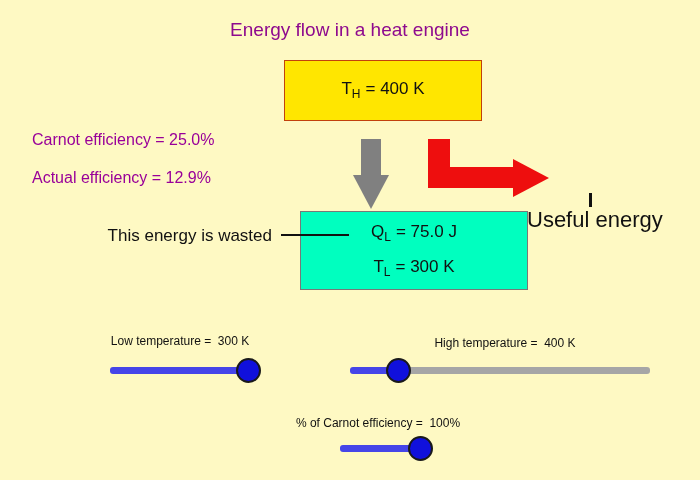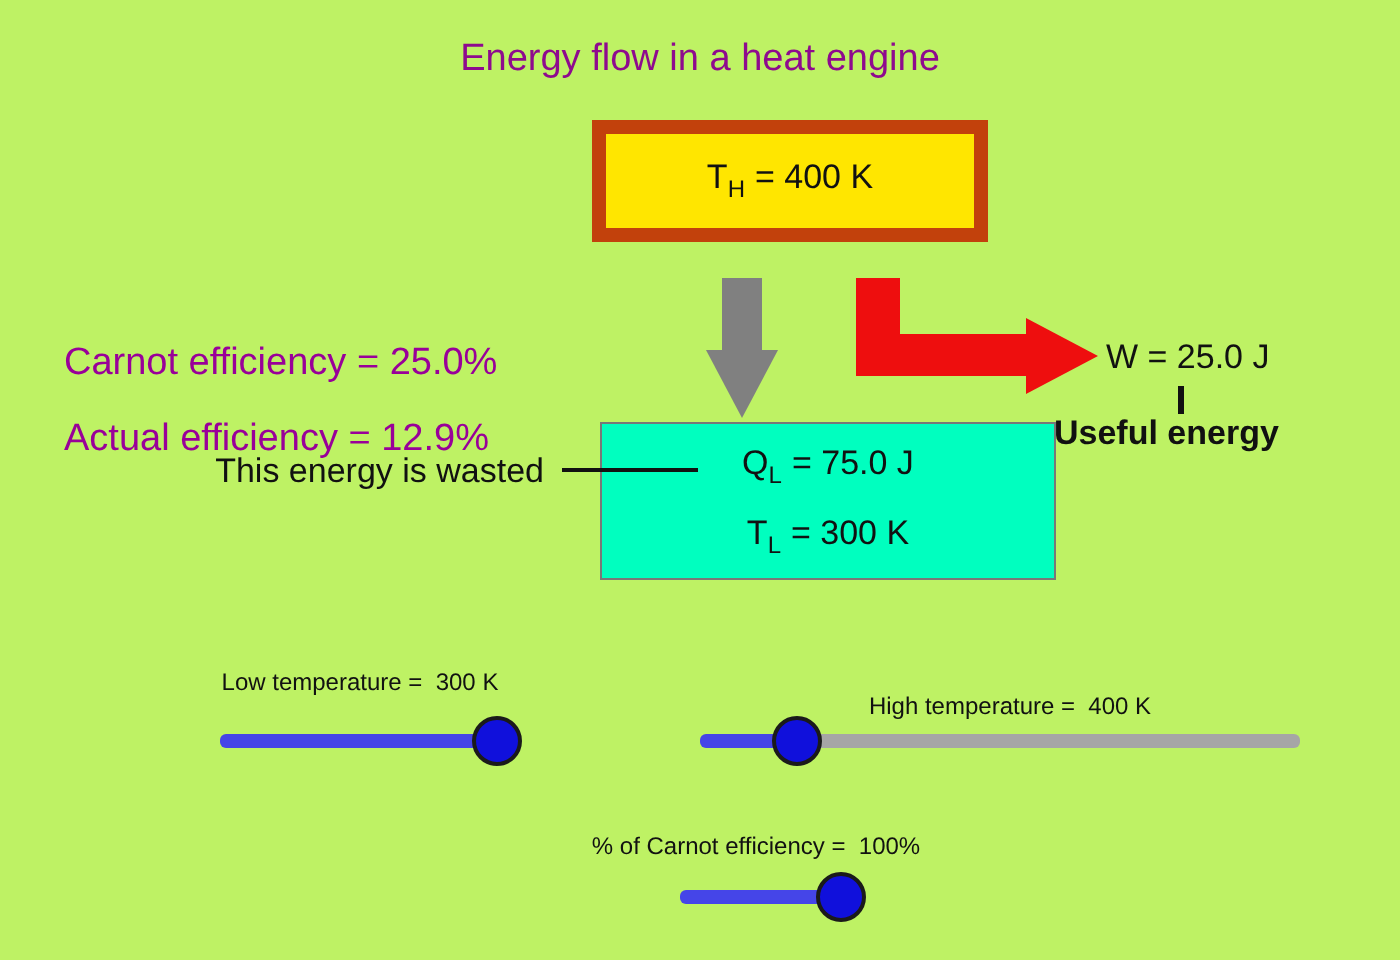--- a/index.html
+++ b/index.html
@@ -1,19 +1,19 @@
 <!DOCTYPE html>
 <html><head>
 <meta charset="utf-8">
 <style>
   html,body{margin:0;padding:0;}
   #app{
     position:relative;
     width:700px;height:480px;
-    background:#bef264;
+    background:#fef9c3;
     font-family:"Liberation Sans", sans-serif;
     color:#111;
     overflow:hidden;
   }
   .abs{position:absolute;}
   
   #title{
     left:0;top:19px;width:700px;
     text-align:center;
     font-size:19px;
@@ -21,22 +21,22 @@
   }
   
   .res-box{
     box-sizing:border-box;
     display:flex;flex-direction:column;
     justify-content:center;align-items:center;
     gap:12px;
     font-size:17px;
   }
   #hot-box{
-    left:296px;top:60px;width:198px;height:61px;
-    background:#FFE600;border:7px solid #c2410c;
+    left:284px;top:60px;width:198px;height:61px;
+    background:#FFE600;border:1px solid #c2410c;
   }
   #cold-box{
     left:300px;top:211px;width:228px;height:79px;
     background:#00FFBF;border:1px solid #787878;
   }
   .res-line sub{font-size:12px;}
   .eq{margin-left:5px;}
   
   #waste-shaft{left:361px;top:139px;width:20px;height:37px;background:#808080;}
   #waste-head{
@@ -49,32 +49,32 @@
   #work-vert{left:428px;top:139px;width:22px;height:49px;background:#EE0E0E;}
   #work-horiz{left:428px;top:167px;width:86px;height:21px;background:#EE0E0E;}
   #work-head{
     left:513px;top:159px;width:0;height:0;
     border-top:19px solid transparent;
     border-bottom:19px solid transparent;
     border-left:36px solid #EE0E0E;
   }
   #work-label{left:553px;top:169px;font-size:17px;}
   #useful-line{left:589px;top:193px;width:3px;height:14px;background:#111;}
-  #useful-label{left:527px;top:207px;font-size:17px;font-weight:bold;}
+  #useful-label{left:527px;top:207px;font-size:22px;}
   
-  .eff-text{left:32px;font-size:19px;color:#990099;margin-top:40px;}
+  .eff-text{left:32px;font-size:16px;color:#990099;}
   #carnot-eff{top:131px;}
   #actual-eff{top:169px;}
   
   #wasted-label{left:60px;top:226px;width:212px;text-align:right;font-size:17px;}
   #wasted-line{left:281px;top:234px;width:68px;height:2px;background:#111;}
   
   .slider-label{font-size:12px;text-align:center;white-space:pre;}
   #low-label{left:60px;top:334px;width:240px;}
-  #high-label{left:385px;top:346px;width:240px;}
+  #high-label{left:385px;top:336px;width:240px;}
   #pct-label{left:258px;top:416px;width:240px;}
   .track{height:7px;border-radius:3px;}
   .track-fill{background:#4545E8;}
   .track-rest{background:#A6A6A6;}
   #low-track{left:110px;top:367px;width:138px;}
   #high-track-fill{left:350px;top:367px;width:48px;}
   #high-track-rest{left:398px;top:367px;width:252px;}
   #pct-track{left:340px;top:445px;width:80px;}
   .thumb{
     width:21px;height:21px;border-radius:50%;
@@ -95,21 +95,20 @@
   <div class="abs res-box" id="hot-box">
     <div class="res-line"><span>T</span><sub>H</sub><span class="eq">= 400 K</span></div>
   </div>
 
   <div class="abs" id="waste-shaft"></div>
   <div class="abs" id="waste-head"></div>
 
   <div class="abs" id="work-vert"></div>
   <div class="abs" id="work-horiz"></div>
   <div class="abs" id="work-head"></div>
-  <div class="abs" id="work-label">W = 25.0 J</div>
   <div class="abs" id="useful-line"></div>
   <div class="abs" id="useful-label">Useful energy</div>
 
   <div class="abs res-box" id="cold-box">
     <div class="res-line"><span>Q</span><sub>L</sub><span class="eq">= 75.0 J</span></div>
     <div class="res-line"><span>T</span><sub>L</sub><span class="eq">= 300 K</span></div>
   </div>
 
   <div class="abs eff-text" id="carnot-eff">Carnot efficiency = 25.0%</div>
   <div class="abs eff-text" id="actual-eff">Actual efficiency = 12.9%</div>

